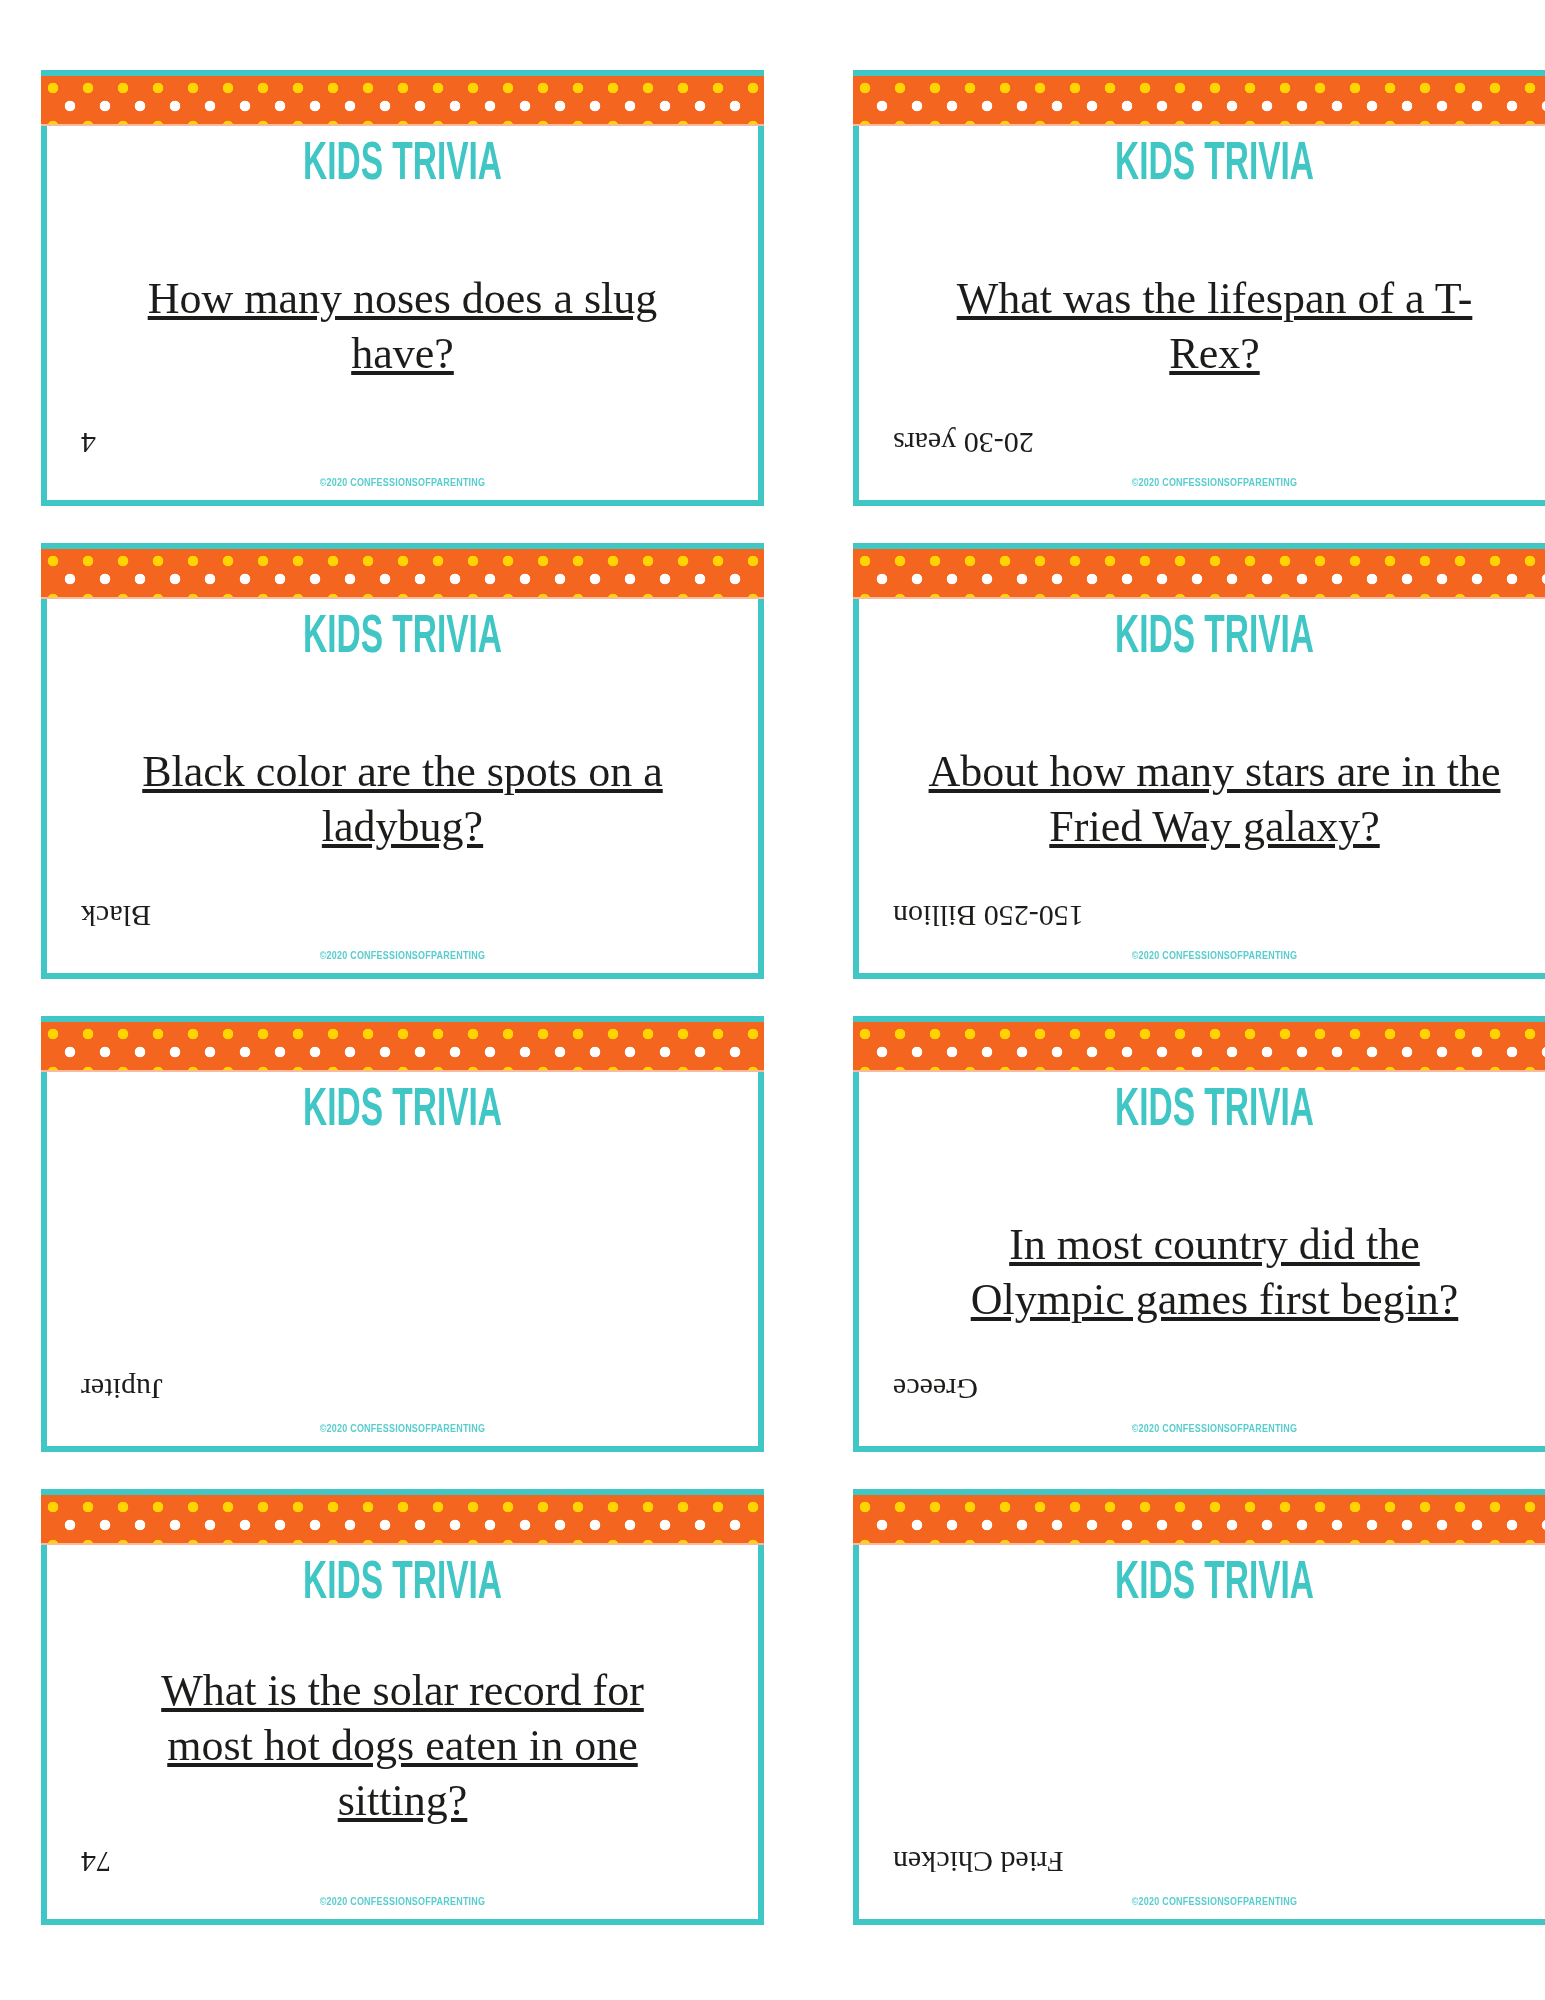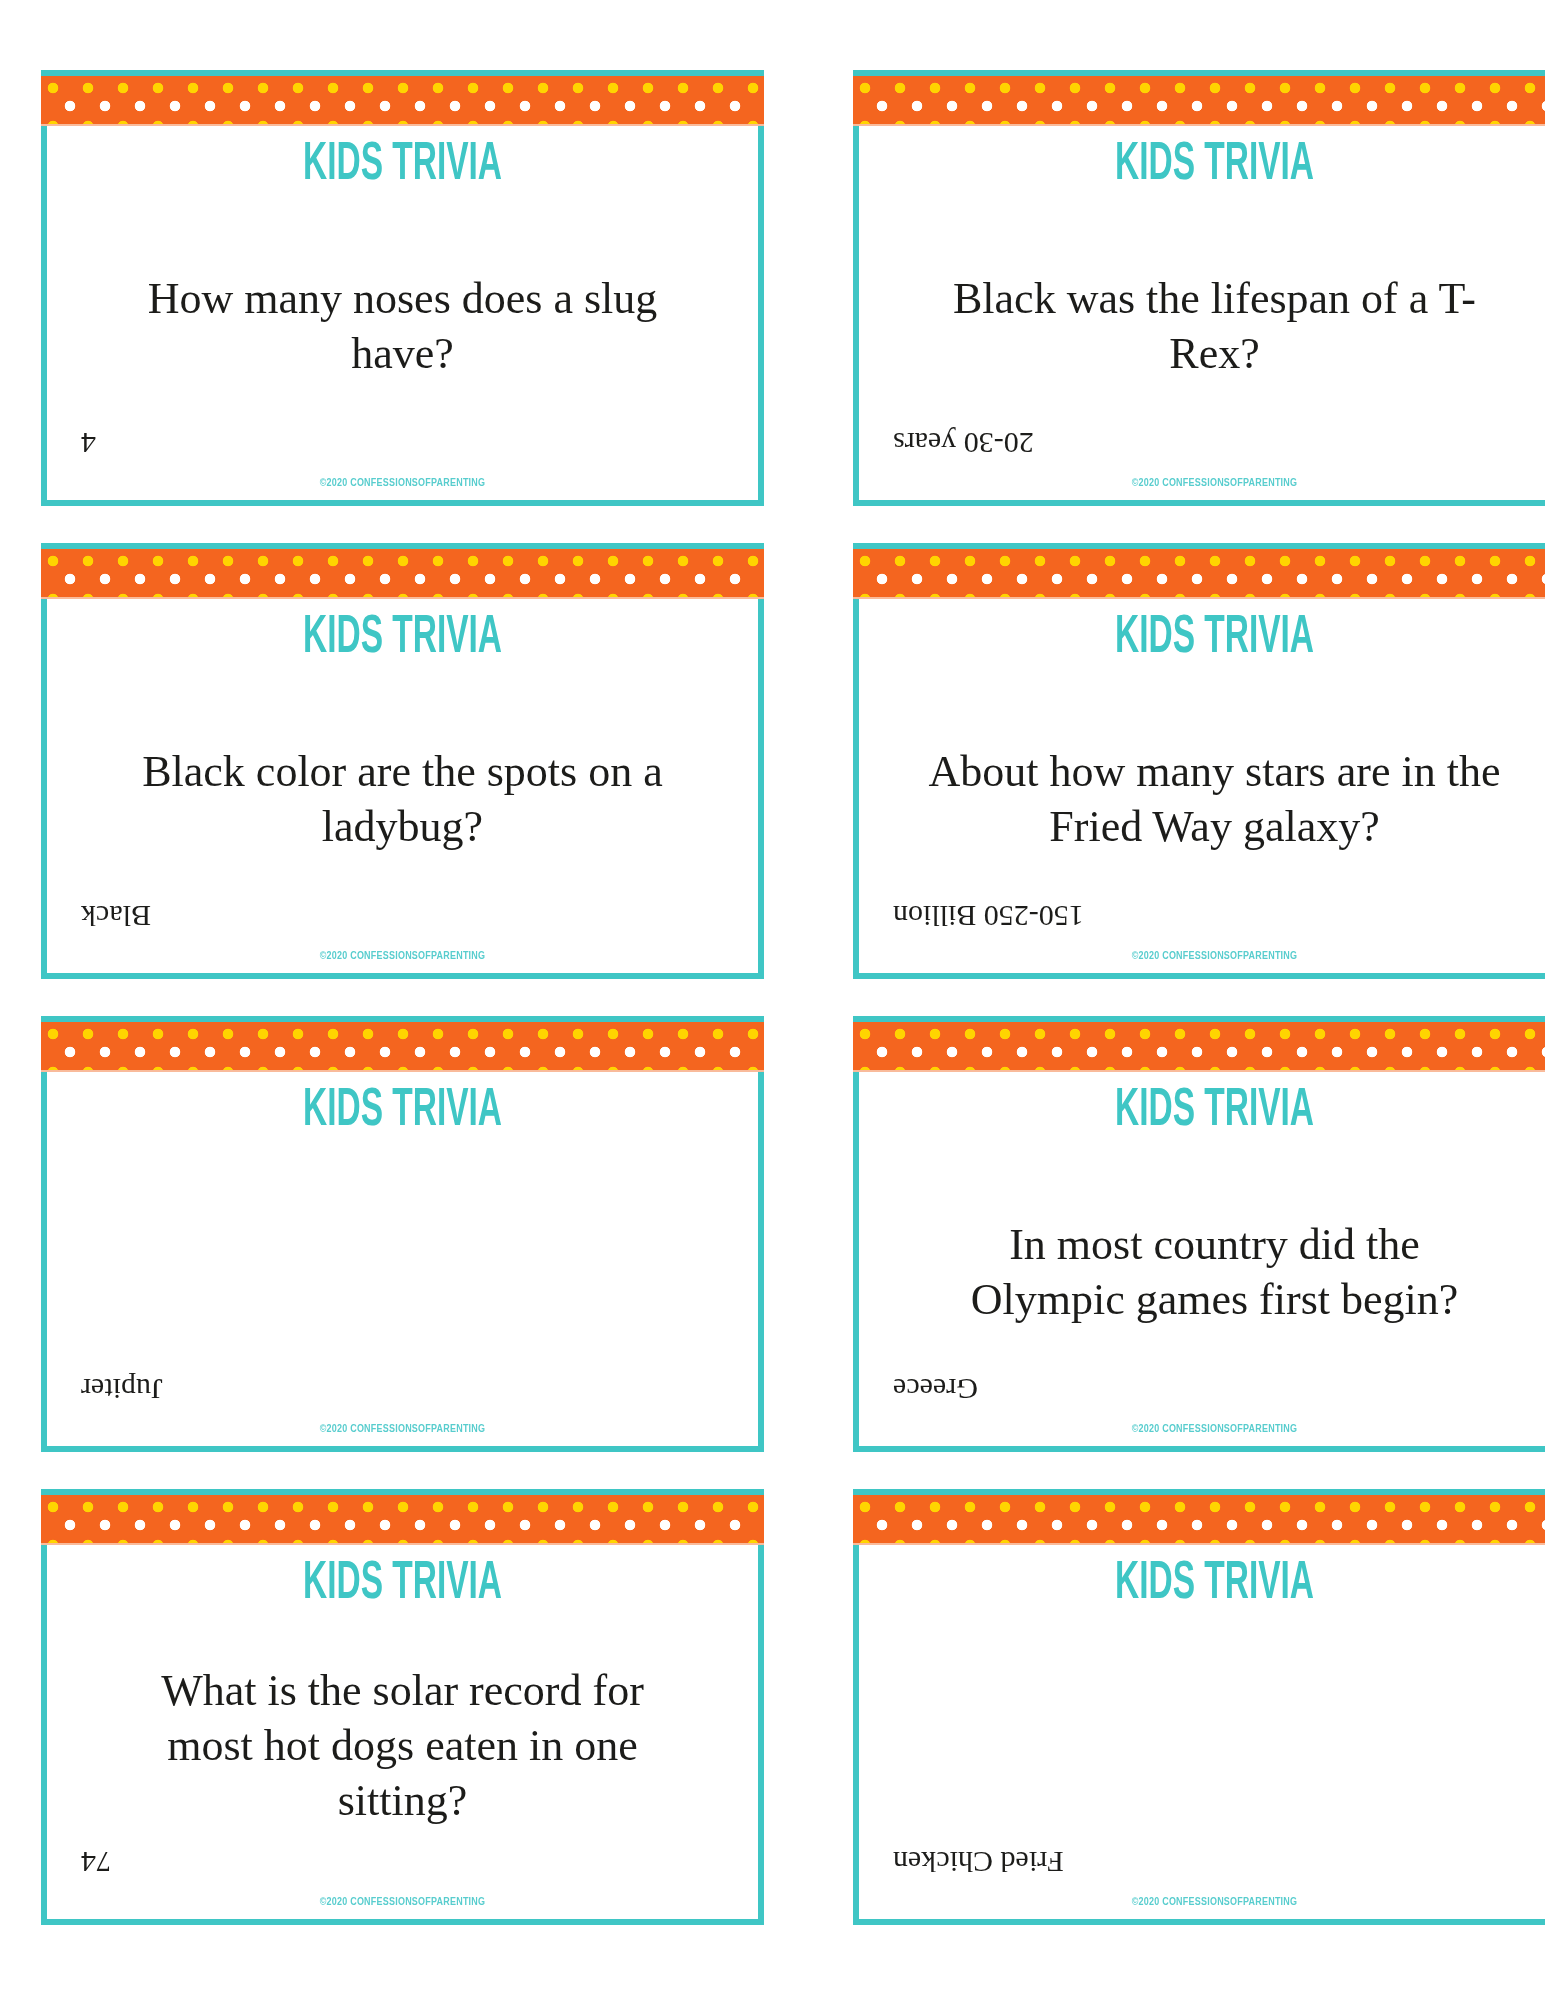--- a/index.html
+++ b/index.html
@@ -62,20 +62,21 @@
   }
   .question {
     margin: 0;
     white-space: pre-line;
     text-align: center;
     font-family: "Liberation Serif", serif;
     font-weight: 400;
     font-size: 44px;
     line-height: 1.25;
     color: #1c1c1a;
+    text-decoration: underline;
   }
   .answer {
     position: absolute;
     left: 34px;
     bottom: 40px;
     transform: rotate(180deg);
     font-family: "Liberation Serif", serif;
     font-size: 30px;
     color: #1c1c1a;
     white-space: nowrap;
@@ -107,21 +108,21 @@
 have?</p>
     </div>
     <div class="answer">4</div>
     <div class="copyright">©2020 CONFESSIONSOFPARENTING</div>
   </section>
 
   <section class="card">
     <div class="band"></div>
     <h2 class="title">KIDS TRIVIA</h2>
     <div class="body">
-      <p class="question">Black was the lifespan of a T-
+      <p class="question">What was the lifespan of a T-
 Rex?</p>
     </div>
     <div class="answer">20-30 years</div>
     <div class="copyright">©2020 CONFESSIONSOFPARENTING</div>
   </section>
 
   <section class="card">
     <div class="band"></div>
     <h2 class="title">KIDS TRIVIA</h2>
     <div class="body">

